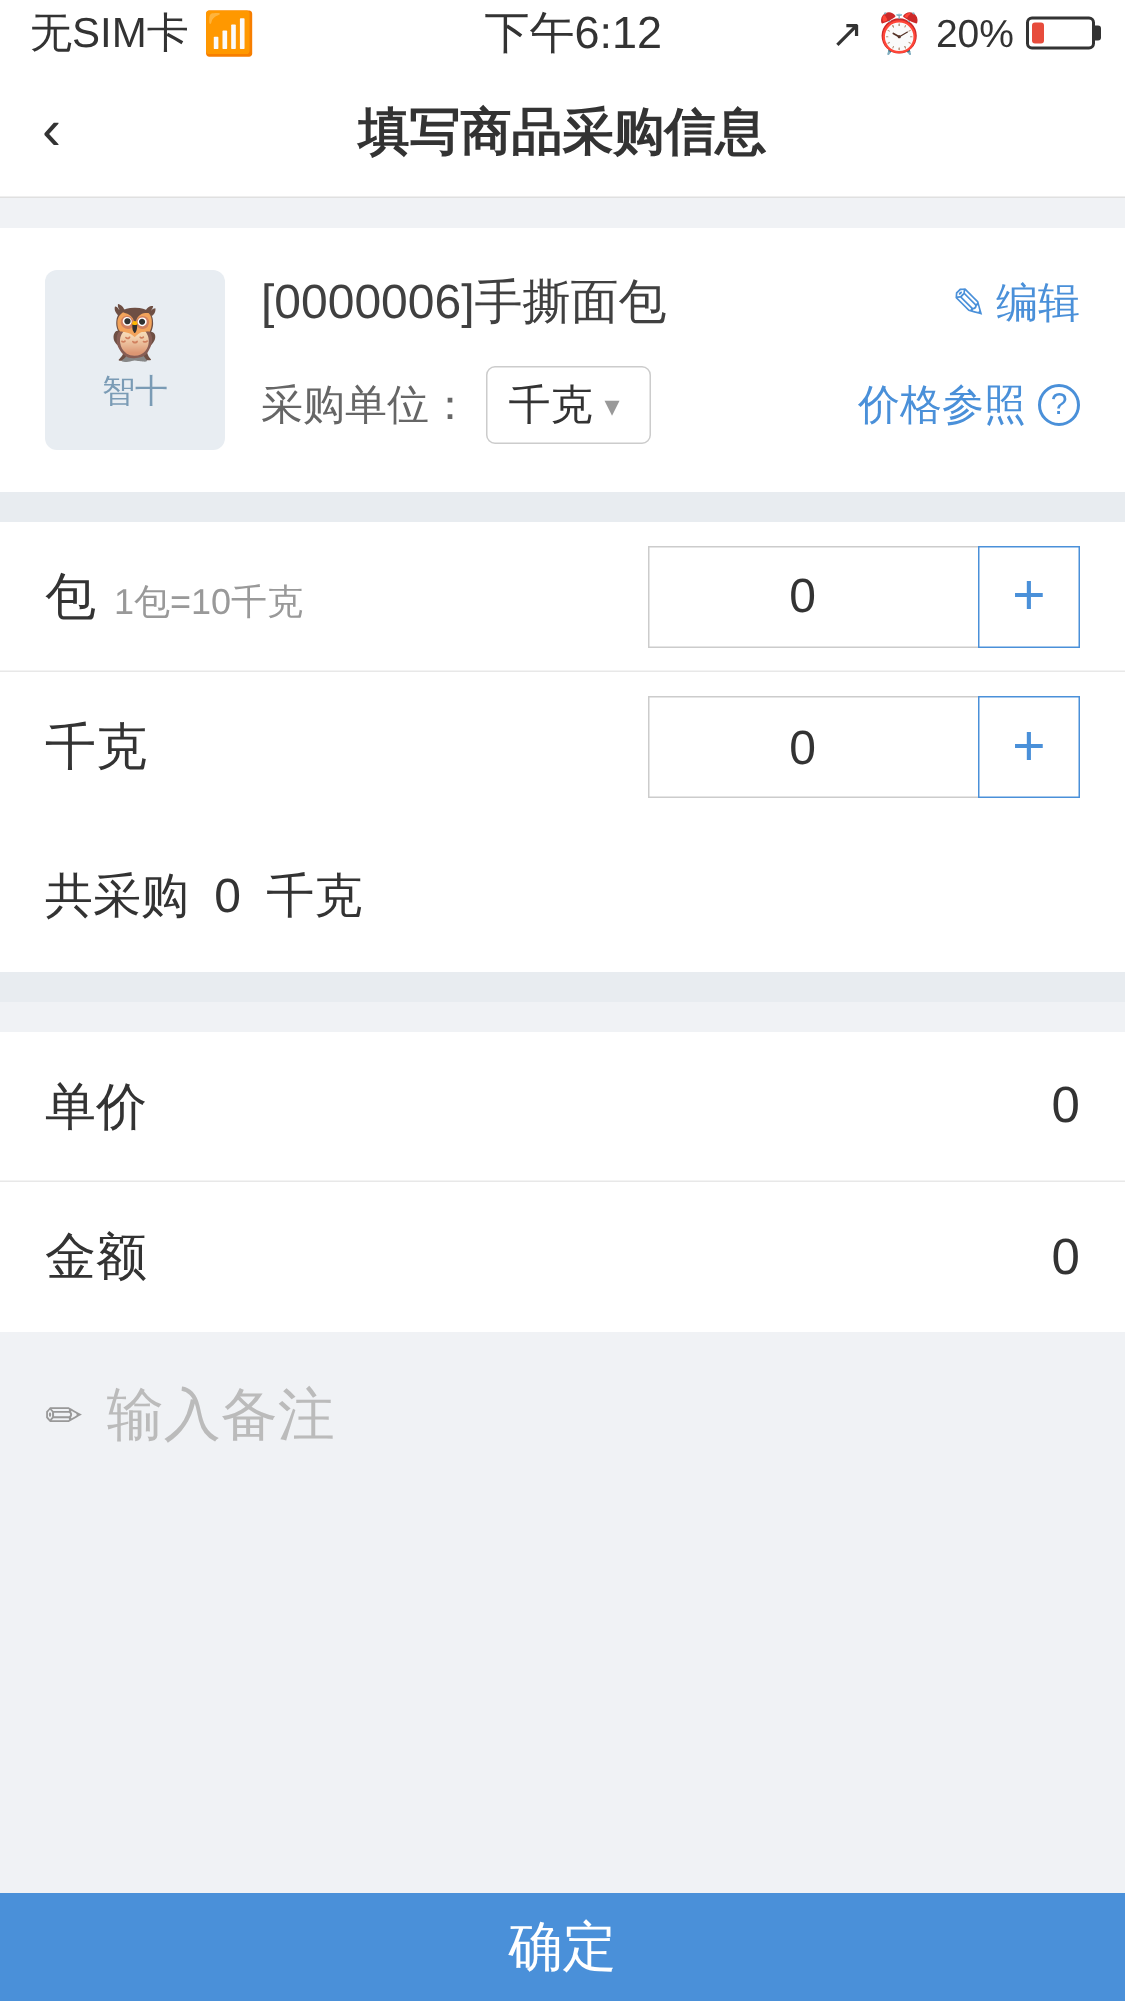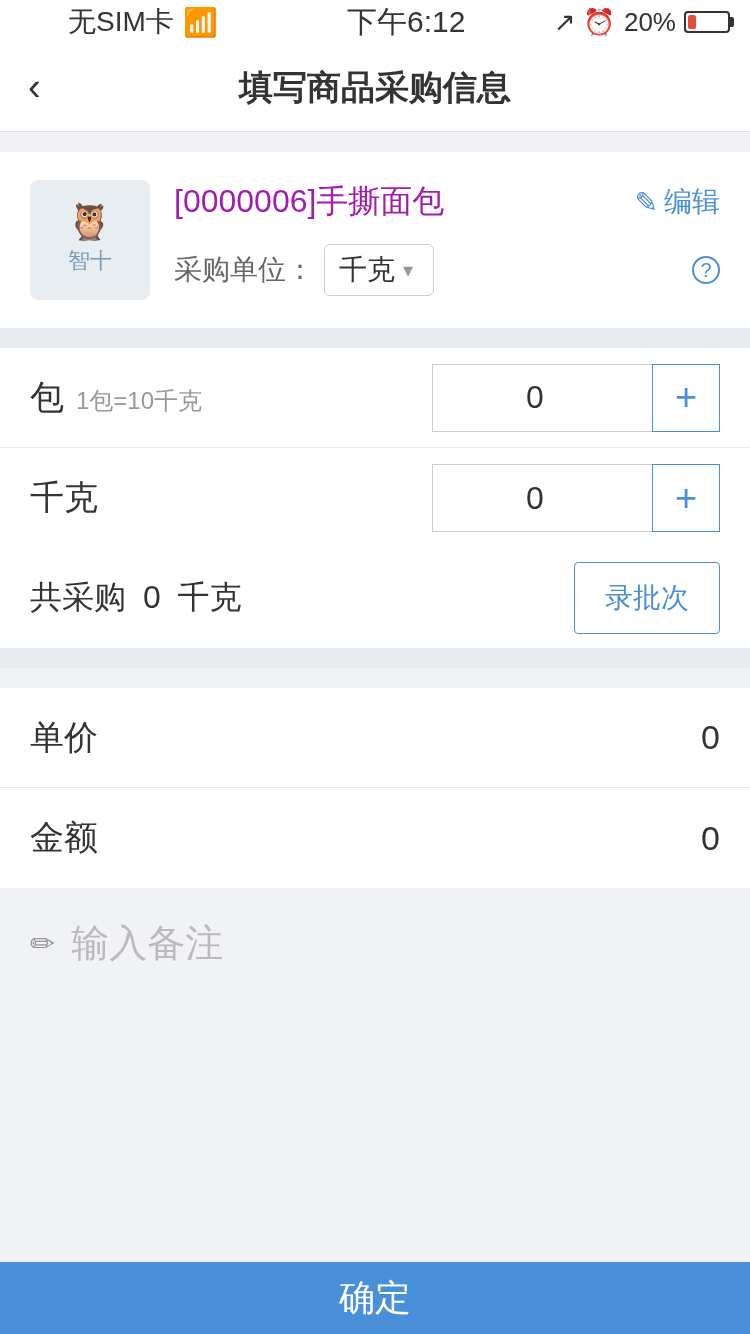--- a/index.html
+++ b/index.html
@@ -18,21 +18,21 @@
       width: 750px;
       height: 44px;
       background: #fff;
       display: flex;
       align-items: center;
       justify-content: space-between;
       padding: 0 20px;
       font-size: 28px;
       color: #333;
     }
-    .status-left { display: flex; align-items: center; gap: 10px; margin-left: 48px; }
+    .status-left { display: flex; align-items: center; gap: 10px; }
     .status-center { font-size: 30px; font-weight: 500; margin-left: 40px; }
     .status-right { display: flex; align-items: center; gap: 8px; font-size: 26px; }
     .battery-icon {
       width: 46px; height: 22px; border: 2px solid #333; border-radius: 4px; position: relative; display: inline-flex; align-items: center; padding: 2px;
     }
     .battery-icon::after { content: ''; width: 4px; height: 10px; background: #333; position: absolute; right: -6px; top: 50%; transform: translateY(-50%); border-radius: 0 2px 2px 0; }
     .battery-fill { height: 100%; width: 20%; background: #e74c3c; border-radius: 2px; }
 
     
     .nav-bar {
@@ -91,21 +91,21 @@
     .product-info {
       flex: 1;
     }
     .product-name-row {
       display: flex;
       align-items: center;
       justify-content: space-between;
     }
     .product-name {
       font-size: 32px;
-      color: #a21caf;
+      color: #404040;
       font-weight: 500;
     }
     .edit-btn {
       font-size: 28px;
       color: #4a90d9;
       display: flex;
       align-items: center;
       gap: 6px;
       cursor: pointer;
     }
@@ -329,20 +329,21 @@
     </div>
     <div class="purchase-unit-row">
       <div style="display:flex;align-items:center;gap:10px;">
         <span class="purchase-unit-label">采购单位：</span>
         <div class="unit-select">
           <span>千克</span>
           <span style="font-size:20px;color:#999;">▾</span>
         </div>
       </div>
       <span class="price-ref">
+        <span>价格参照</span>
         <span style="width:28px;height:28px;border:2px solid #4a90d9;border-radius:50%;display:inline-flex;align-items:center;justify-content:center;font-size:20px;color:#4a90d9;">?</span>
       </span>
     </div>
   </div>
 </div>
 
 <div class="section-divider"></div>
 
 <div class="input-section">
 
@@ -367,21 +368,20 @@
     </div>
   </div>
 </div>
 
 <div class="summary-row">
   <span class="summary-text">
     <span>共采购</span>
     <span style="margin:0 8px;">0</span>
     <span>千克</span>
   </span>
-  <button class="batch-btn">录批次</button>
 </div>
 
 <div class="section-divider"></div>
 
 <div class="price-section">
   <div class="price-row">
     <span class="price-label">单价</span>
     <span class="price-value">0</span>
   </div>
   <div class="price-row">

